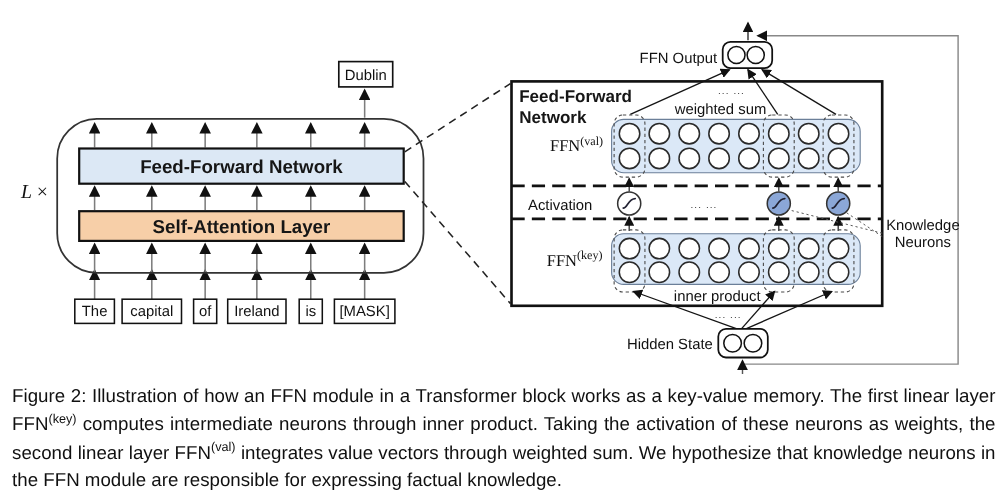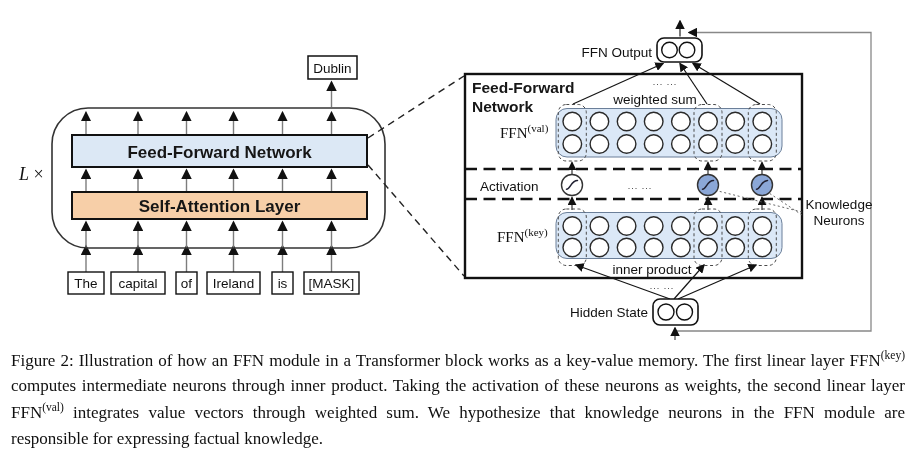--- a/index.html
+++ b/index.html
@@ -13,21 +13,21 @@
   .small-label{font-size:13.5px;}
   .tiny-dots{font-size:9px;fill:#333;letter-spacing:1px;}
   .ffn-math{font-family:"Liberation Serif",serif;font-size:15px;}
   .ffn-math .sup{font-size:11px;}
   #flow-lines line{stroke:#7d7d7d;stroke-width:1.4;}
   #val-neurons circle,#key-neurons circle{fill:#fff;stroke:#2a2a2a;stroke-width:1.4;}
   .hl-col{fill:none;stroke:#4a4a4a;stroke-width:1;stroke-dasharray:3 2.6;}
   .blk-arrow{stroke:#141414;stroke-width:1.2;fill:none;}
   .act-curve{fill:none;stroke:#223;stroke-width:1.5;stroke-linecap:round;}
   .dotted-ptr{stroke:#555;stroke-width:0.9;stroke-dasharray:2 2.6;}
-  .caption{position:absolute;left:11px;right:9px;top:347px;font-family:Liberation Serif, serif;
+  .caption{position:absolute;left:11px;right:9px;top:347px;font-family:Liberation Sans, sans-serif;
            font-size:17px;line-height:1.52;color:#101010;text-align:justify;}
   .caption sup{font-size:11.5px;}
 </style>
 </head>
 <body>
 
 <svg width="914" height="340" viewBox="0 0 914 340">
   <defs>
     <marker id="ah" viewBox="0 0 10 10" refX="8.5" refY="5" markerWidth="7.5" markerHeight="7.5" orient="auto-start-reverse">
       <path d="M0,0 L10,5 L0,10 z" fill="#111"></path>

